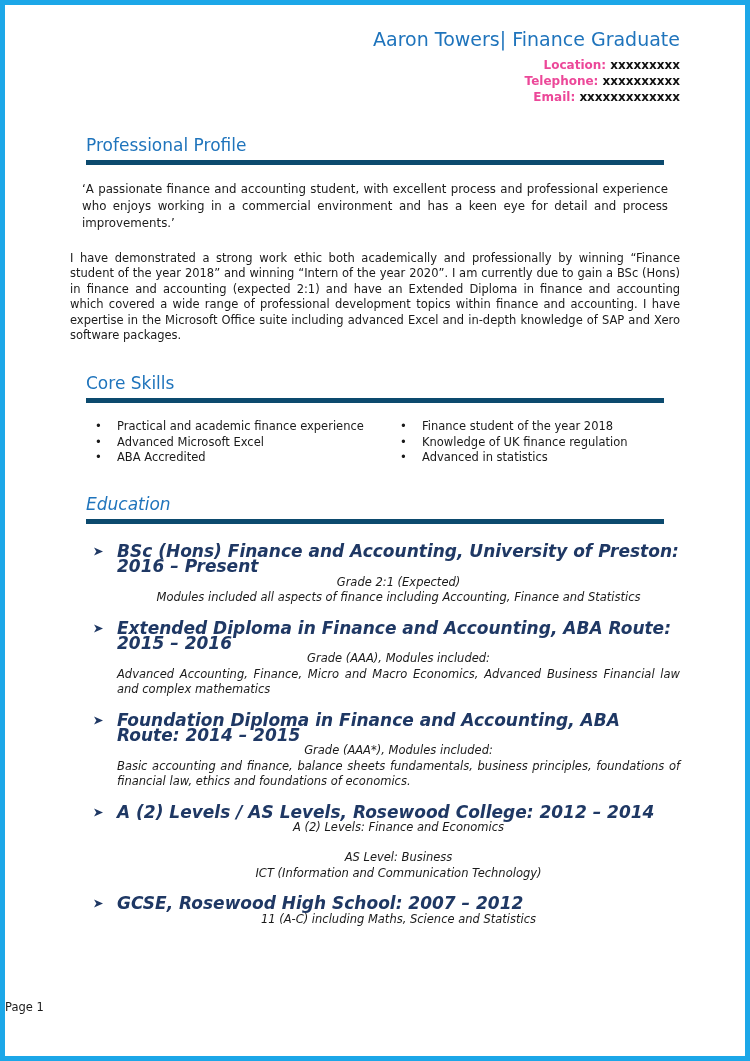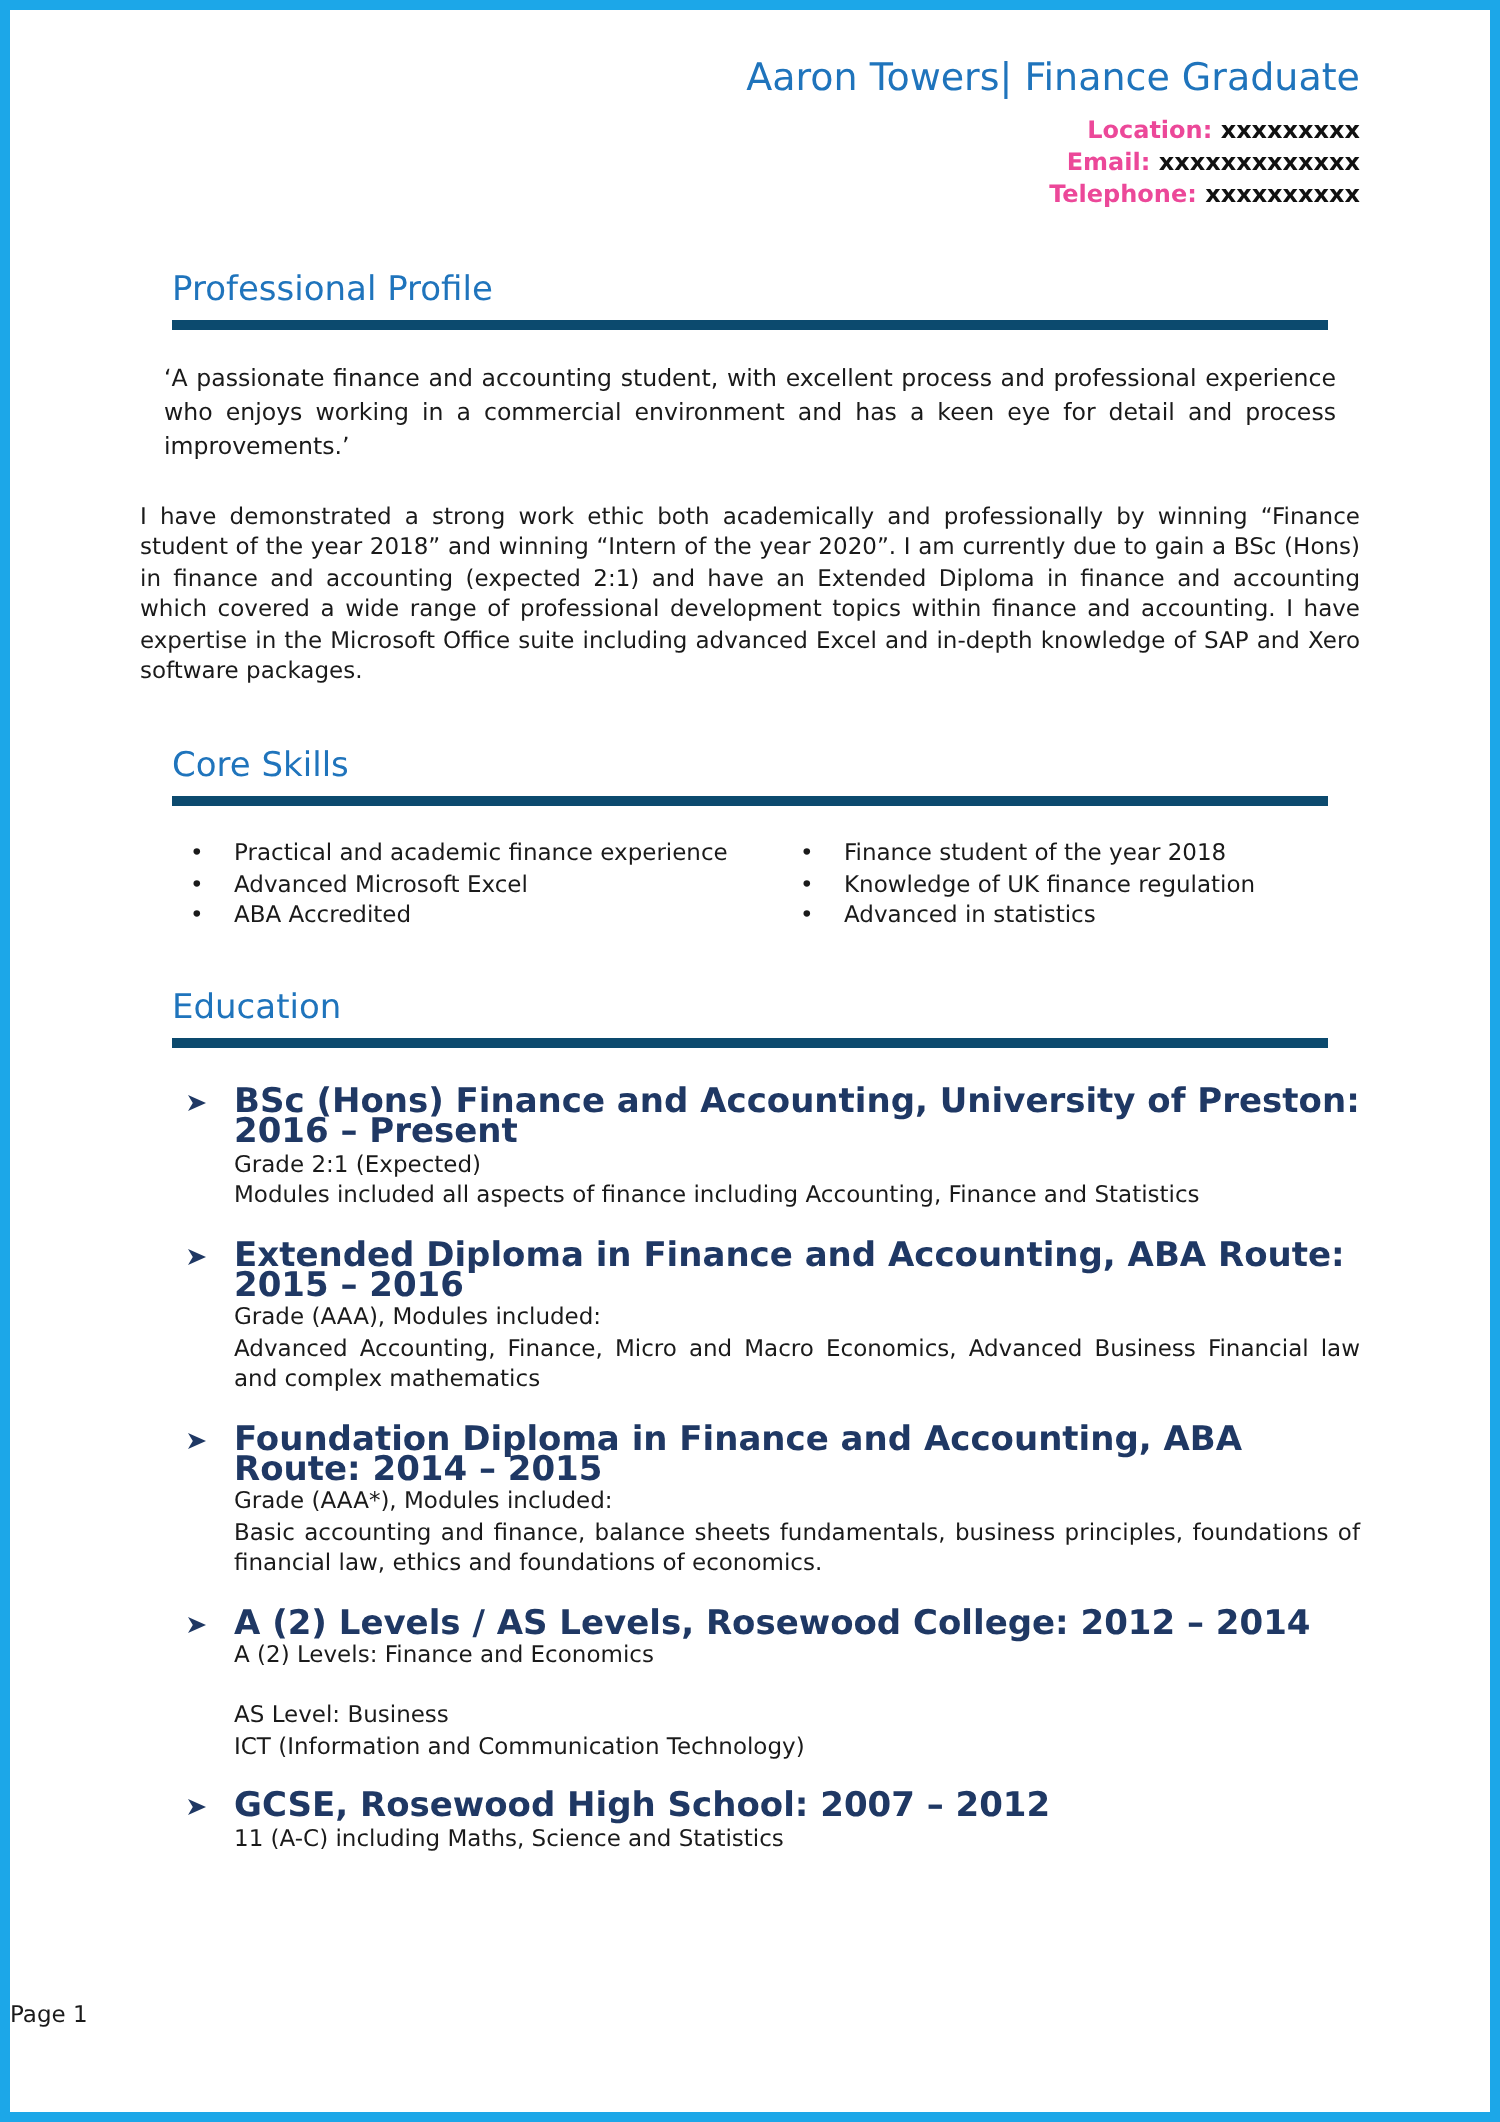--- a/index.html
+++ b/index.html
@@ -54,41 +54,41 @@
   .skill-row{
     position:relative;
     padding-left:47px;
     font-size:11.5px;
     line-height:15.5px;
   }
   .skill-bullet{
     position:absolute;left:25px;top:0;
     font-size:11.5px;
   }
-  .sec-education{margin-top:28px;}
+  .sec-education{margin-top:28px;font-style:italic;}
   .edu-list{margin-top:20px;}
   .edu-item{
     position:relative;
     padding-left:47px;
     margin-bottom:15px;
     font-size:11.5px;
     line-height:15.4px;
   }
   .edu-arrow{
     position:absolute;left:23px;top:2px;
     width:11px;height:11px;
   }
   .edu-title{
     font-weight:bold;
     color:#1F3864;
     font-size:17px;
     line-height:15.4px;
   }
   .edu-line{text-align:justify;}
-  .edu-line.no-justify{text-align:left;}
+  .edu-line.no-justify{text-align:center;}
   .edu-spacer{height:15px;}
   .footer{
     position:absolute;
     left:0;right:0;
     bottom:42px;
     font-size:11.5px;
     color:#1a1a1a;
   }
 </style>
 </head>
@@ -97,26 +97,26 @@
 <div class="page">
 
   <h1 class="doc-title">Aaron Towers| Finance Graduate</h1>
 
   <div class="contact">
     <div class="contact-row">
       <span class="contact-label">Location:</span>
       <span class="contact-value">xxxxxxxxx</span>
     </div>
     <div class="contact-row">
+      <span class="contact-label">Telephone:</span>
+      <span class="contact-value">xxxxxxxxxx</span>
+    </div>
+    <div class="contact-row">
       <span class="contact-label">Email:</span>
       <span class="contact-value">xxxxxxxxxxxxx</span>
-    </div>
-    <div class="contact-row">
-      <span class="contact-label">Telephone:</span>
-      <span class="contact-value">xxxxxxxxxx</span>
     </div>
   </div>
 
   <section class="sec-profile">
     <h2 class="section-heading">Professional Profile</h2>
     <p class="quote">‘A passionate finance and accounting student, with excellent process and professional experience who enjoys working in a commercial environment and has a keen eye for detail and process improvements.’</p>
     <p class="body-par">I have demonstrated a strong work ethic both academically and professionally by winning “Finance student of the year 2018” and winning “Intern of the year 2020”. I am currently due to gain a BSc (Hons) in finance and accounting (expected 2:1) and have an Extended Diploma in finance and accounting which covered a wide range of professional development topics within finance and accounting. I have expertise in the Microsoft Office suite including advanced Excel and in-depth knowledge of SAP and Xero software packages.</p>
   </section>
 
   <section class="sec-skills">

